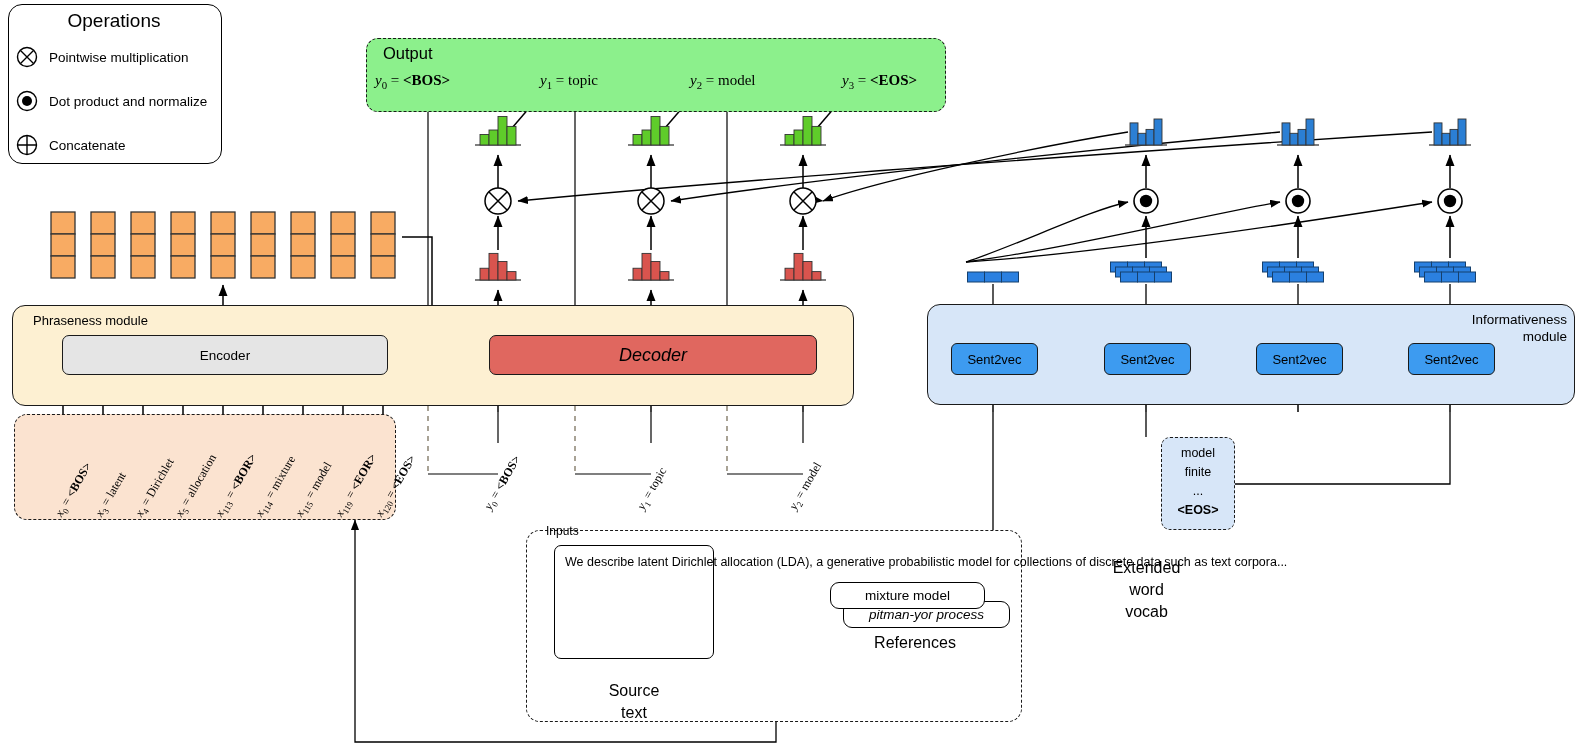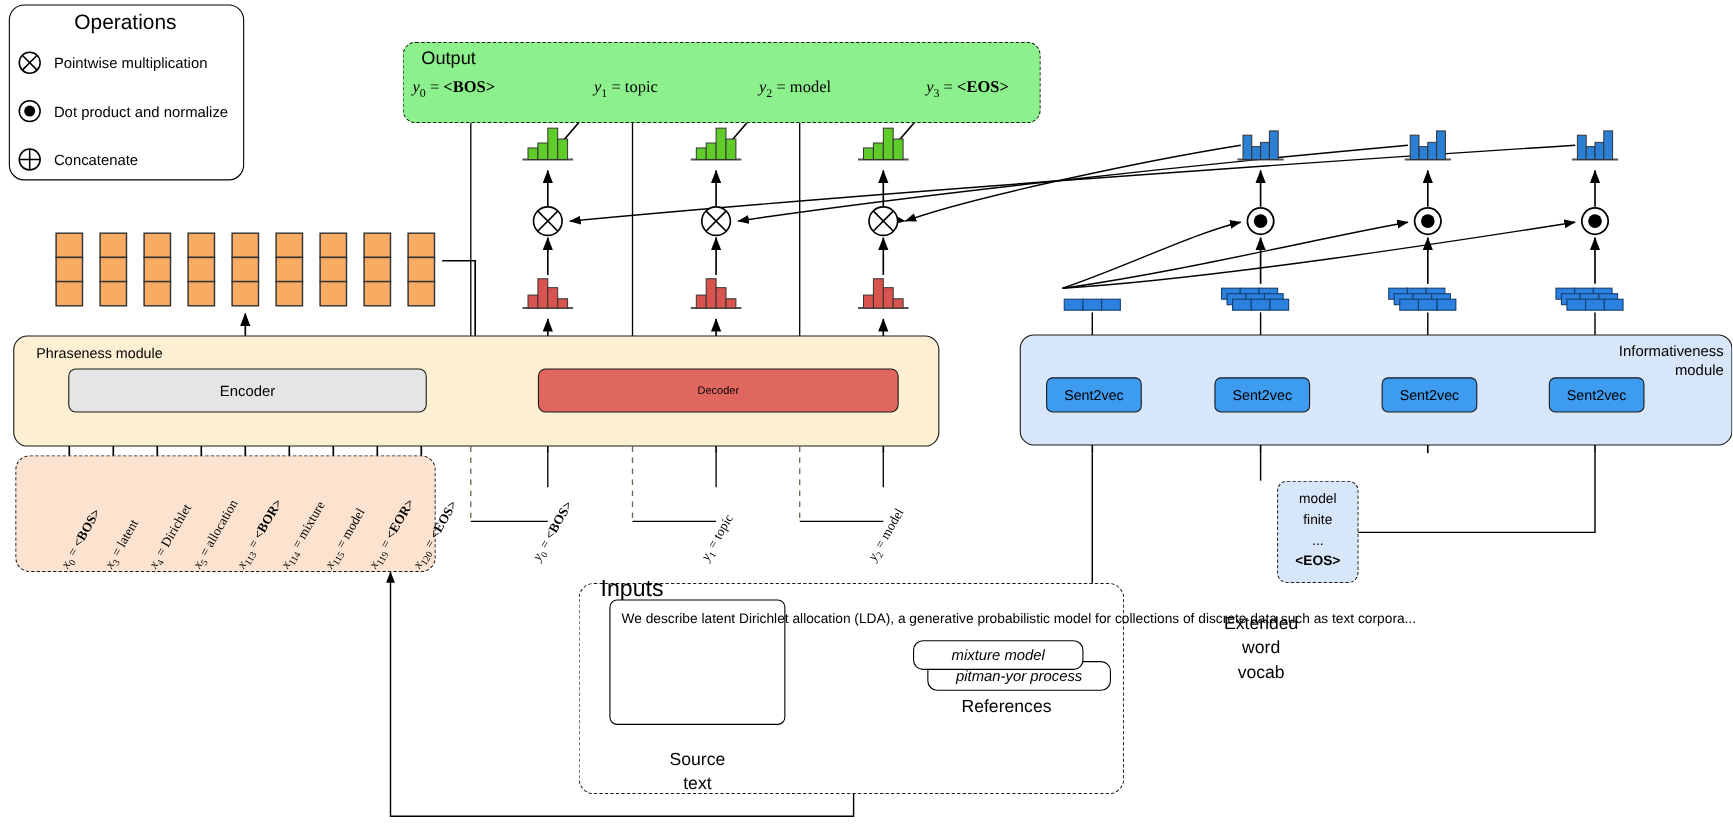--- a/index.html
+++ b/index.html
@@ -13,44 +13,44 @@
   
   #ops-box{left:8px;top:4px;width:212px;height:158px;border:1.6px solid #000;border-radius:14px;background:#fff;}
   #ops-title{left:8px;top:10px;width:212px;text-align:center;font-size:19px;}
   .ops-row{position:absolute;left:16px;height:26px;display:flex;align-items:center;gap:11px;}
   .ops-label{font-size:13.5px;}
 
   
   #phraseness{left:12px;top:305px;width:840px;height:99px;background:#fdf0d2;border:1.2px solid #1a1a1a;border-radius:13px;}
   #phraseness-label{left:33px;top:313px;font-size:13px;}
   #encoder{left:62px;top:335px;width:324px;height:38px;background:#e5e5e5;border:1.4px solid #1a1a1a;border-radius:7px;display:flex;align-items:center;justify-content:center;font-size:13.5px;}
-  #decoder{left:489px;top:335px;width:326px;height:38px;background:#e0675f;border:1.4px solid #1a1a1a;border-radius:7px;display:flex;align-items:center;justify-content:center;font-size:10px;}
+  #decoder{left:489px;top:335px;width:326px;height:38px;background:#e0675f;border:1.4px solid #1a1a1a;border-radius:7px;display:flex;align-items:center;justify-content:center;font-size:18px;font-style:italic;}
 
   #inputseq{left:14px;top:414px;width:380px;height:104px;background:#fbe3d0;border:1.6px dashed #1a1a1a;border-radius:13px;}
 
   #informativeness{left:927px;top:304px;width:646px;height:99px;background:#d7e6f8;border:1.2px solid #1a1a1a;border-radius:13px;}
   #inform-label{left:1463px;top:311px;width:104px;text-align:right;font-size:13.5px;line-height:17px;}
   .s2v{position:absolute;top:343px;width:85px;height:30px;background:#3d9bf0;border:1.4px solid #1a1a1a;border-radius:6px;display:flex;align-items:center;justify-content:center;font-size:13px;color:#000;}
 
   
   #output-box{left:366px;top:38px;width:578px;height:72px;background:#8cf08c;border:1.8px dashed #1a1a1a;border-radius:12px;}
   #output-title{left:383px;top:44px;font-size:16.5px;}
   .outlbl{position:absolute;top:72px;font-size:15px;}
 
   
   #vocab{left:1161px;top:437px;width:74px;height:93px;background:#d7e6f8;border:1.6px dashed #1a1a1a;border-radius:9px;text-align:center;padding-top:6px;box-sizing:border-box;}
   #vocab div{font-size:12.5px;line-height:19px;}
   #vocab-caption{left:1099px;top:557px;width:95px;text-align:center;font-size:16px;line-height:22px;}
 
   
   #inputs-box{left:526px;top:530px;width:494px;height:190px;border:1.6px dashed #1a1a1a;border-radius:14px;background:#fff;}
-  #inputs-title{left:546px;top:524px;font-size:21px;}
+  #inputs-title{left:546px;top:524px;font-size:12px;}
   #srctext{left:554px;top:545px;width:160px;height:114px;border:1.4px solid #000;border-radius:7px;background:#fff;box-sizing:border-box;padding:8px 7px 0 10px;font-size:12.5px;line-height:16.2px;}
   #src-caption{left:574px;top:680px;width:120px;text-align:center;font-size:16px;line-height:22px;}
-  #ref1{left:830px;top:582px;width:153px;height:25px;border:1.3px solid #000;border-radius:9px;background:#fff;display:flex;align-items:center;justify-content:center;font-size:13.5px;z-index:3;font-style:italic;}
+  #ref1{left:830px;top:582px;width:153px;height:25px;border:1.3px solid #000;border-radius:9px;background:#fff;display:flex;align-items:center;justify-content:center;font-size:13.5px;z-index:3;}
   #ref2{left:843px;top:601px;width:165px;height:25px;border:1.3px solid #000;border-radius:9px;background:transparent;display:flex;align-items:center;justify-content:center;font-size:13.5px;z-index:2;font-style:italic;}
   #ref-caption{left:845px;top:634px;width:140px;text-align:center;font-size:16px;}
 
   
   .rot{position:absolute;transform-origin:0 0;transform:rotate(-60deg);font-size:12px;white-space:nowrap;}
   .rot b{font-weight:bold;}
   .ydec{position:absolute;transform-origin:0 0;transform:rotate(-60deg);font-size:12px;white-space:nowrap;}
 
   sub{font-size:72%;}
 </style>

